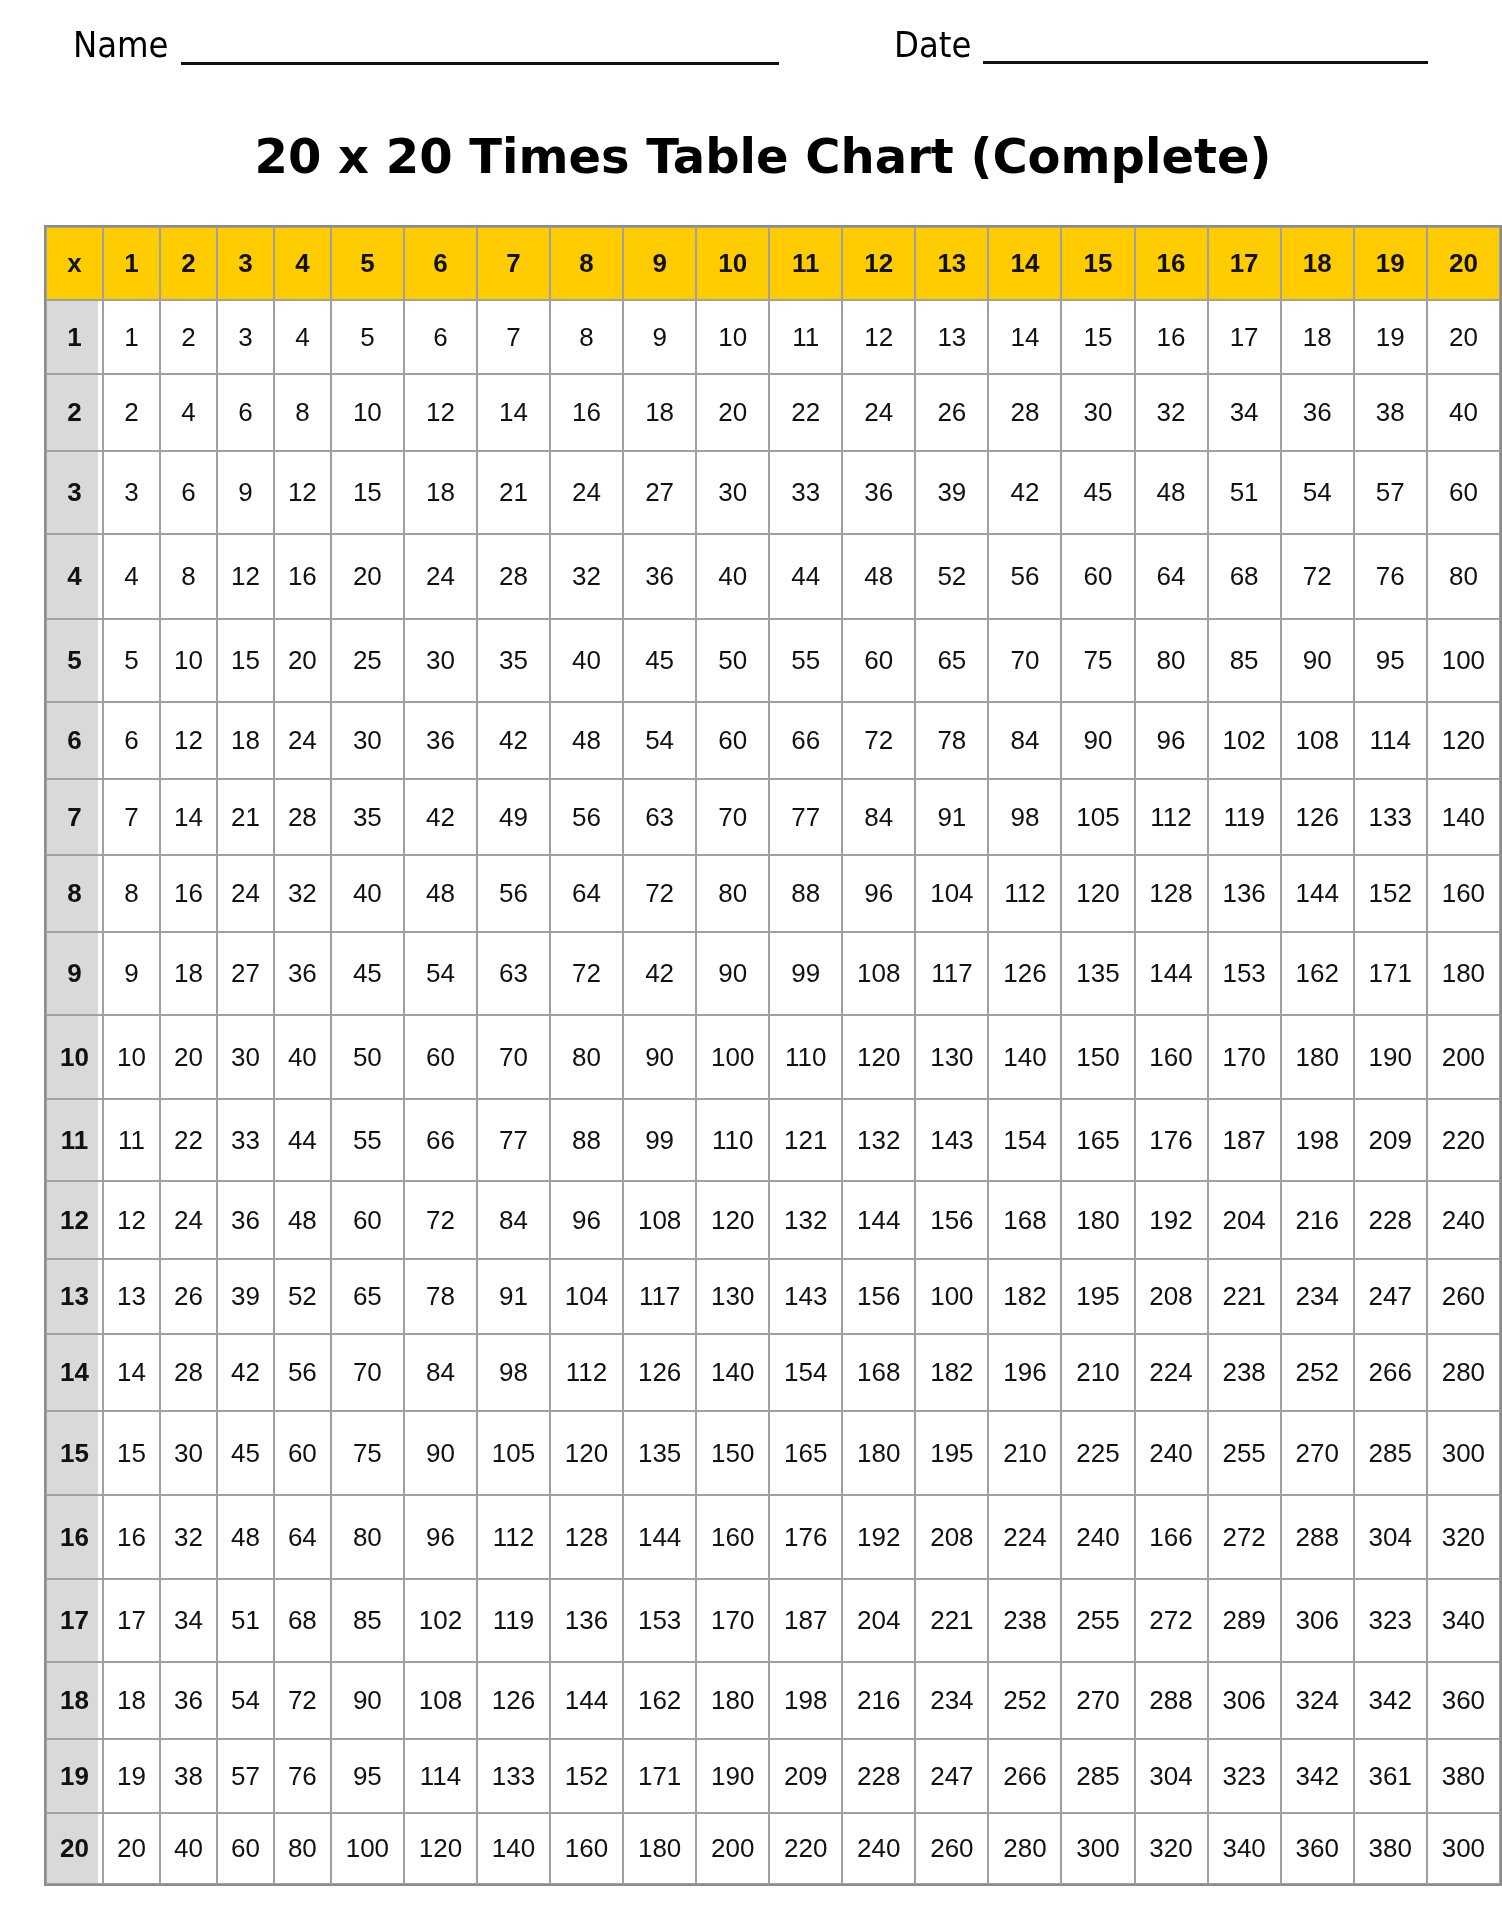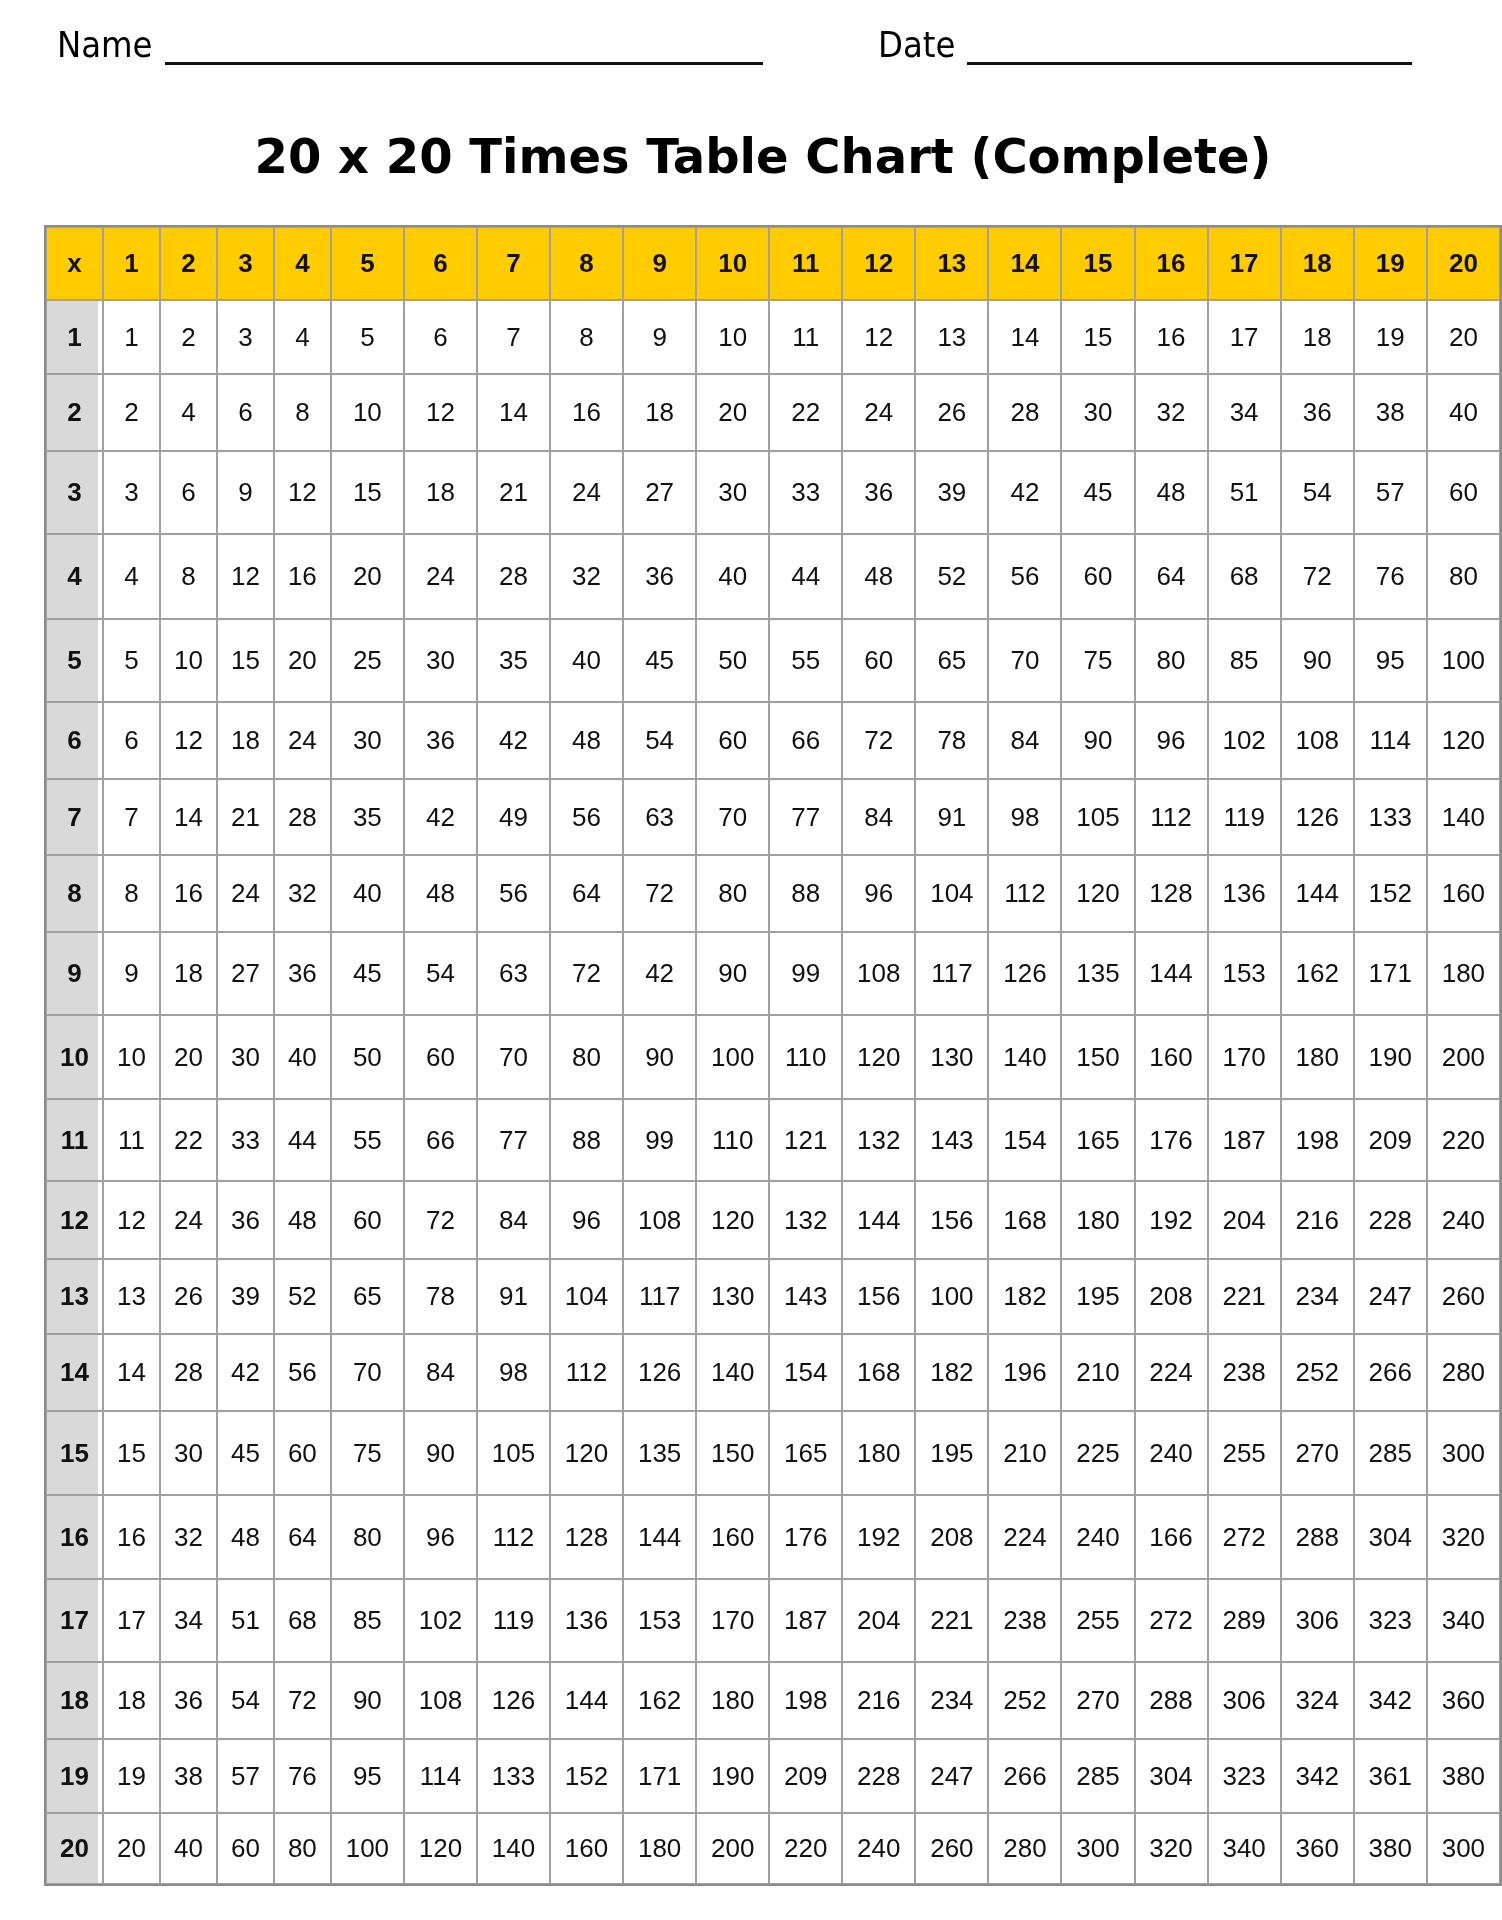--- a/index.html
+++ b/index.html
@@ -1,21 +1,21 @@
 <!DOCTYPE html>
 <html><head>
 <meta charset="utf-8">
 <style>
   html, body { margin: 0; padding: 0; background: #ffffff; }
   body { width: 1502px; height: 1920px; position: relative; overflow: hidden; font-family: "Liberation Sans", sans-serif; }
-  .field { position: absolute; top: 24px; font-family: "DejaVu Sans Condensed", "DejaVu Sans", sans-serif; font-size: 36px; color: #000; display: flex; align-items: flex-end; }
+  .field { position: absolute; top: 24px; font-family: "DejaVu Sans Condensed", "DejaVu Sans", sans-serif; font-size: 36px; color: #000; display: flex; align-items: flex-end; margin-left: 16px; }
   .field .line { display: inline-block; border-bottom: 3px solid #111; height: 36px; margin-left: 12px; }
   #name-field { left: 57px; }
   #name-field .line { width: 598px; }
-  #date-field { left: 878px; }
+  #date-field { left: 878px; align-items: center; }
   #date-field .line { width: 445px; }
   .title { position: absolute; top: 128px; left: 12px; width: 1502px; text-align: center; font-family: "DejaVu Sans", sans-serif; font-weight: bold; font-size: 48px; color: #000; letter-spacing: 0px; }
   table.grid { position: absolute; left: 44px; top: 225px; border-collapse: separate; border-spacing: 0; border: 2px solid #8c8c8c; }
   table.grid td, table.grid th { border: 1.5px solid #a0a0a0; box-shadow: inset 0 0 0 1px #ffffff; text-align: center; vertical-align: middle; padding: 0; font-size: 26px; color: #111; }
   table.grid th { background: #FFCC00; font-weight: bold; color: #111; box-shadow: none; }
   table.grid th.corner { background: #FFCC00; }
   table.grid td.rowhead { background: #D9D9D9; font-weight: bold; box-shadow: inset -4px 0 0 #ffffff; }
   table.grid td.cell { background: #ffffff; }
 </style>
 </head>

